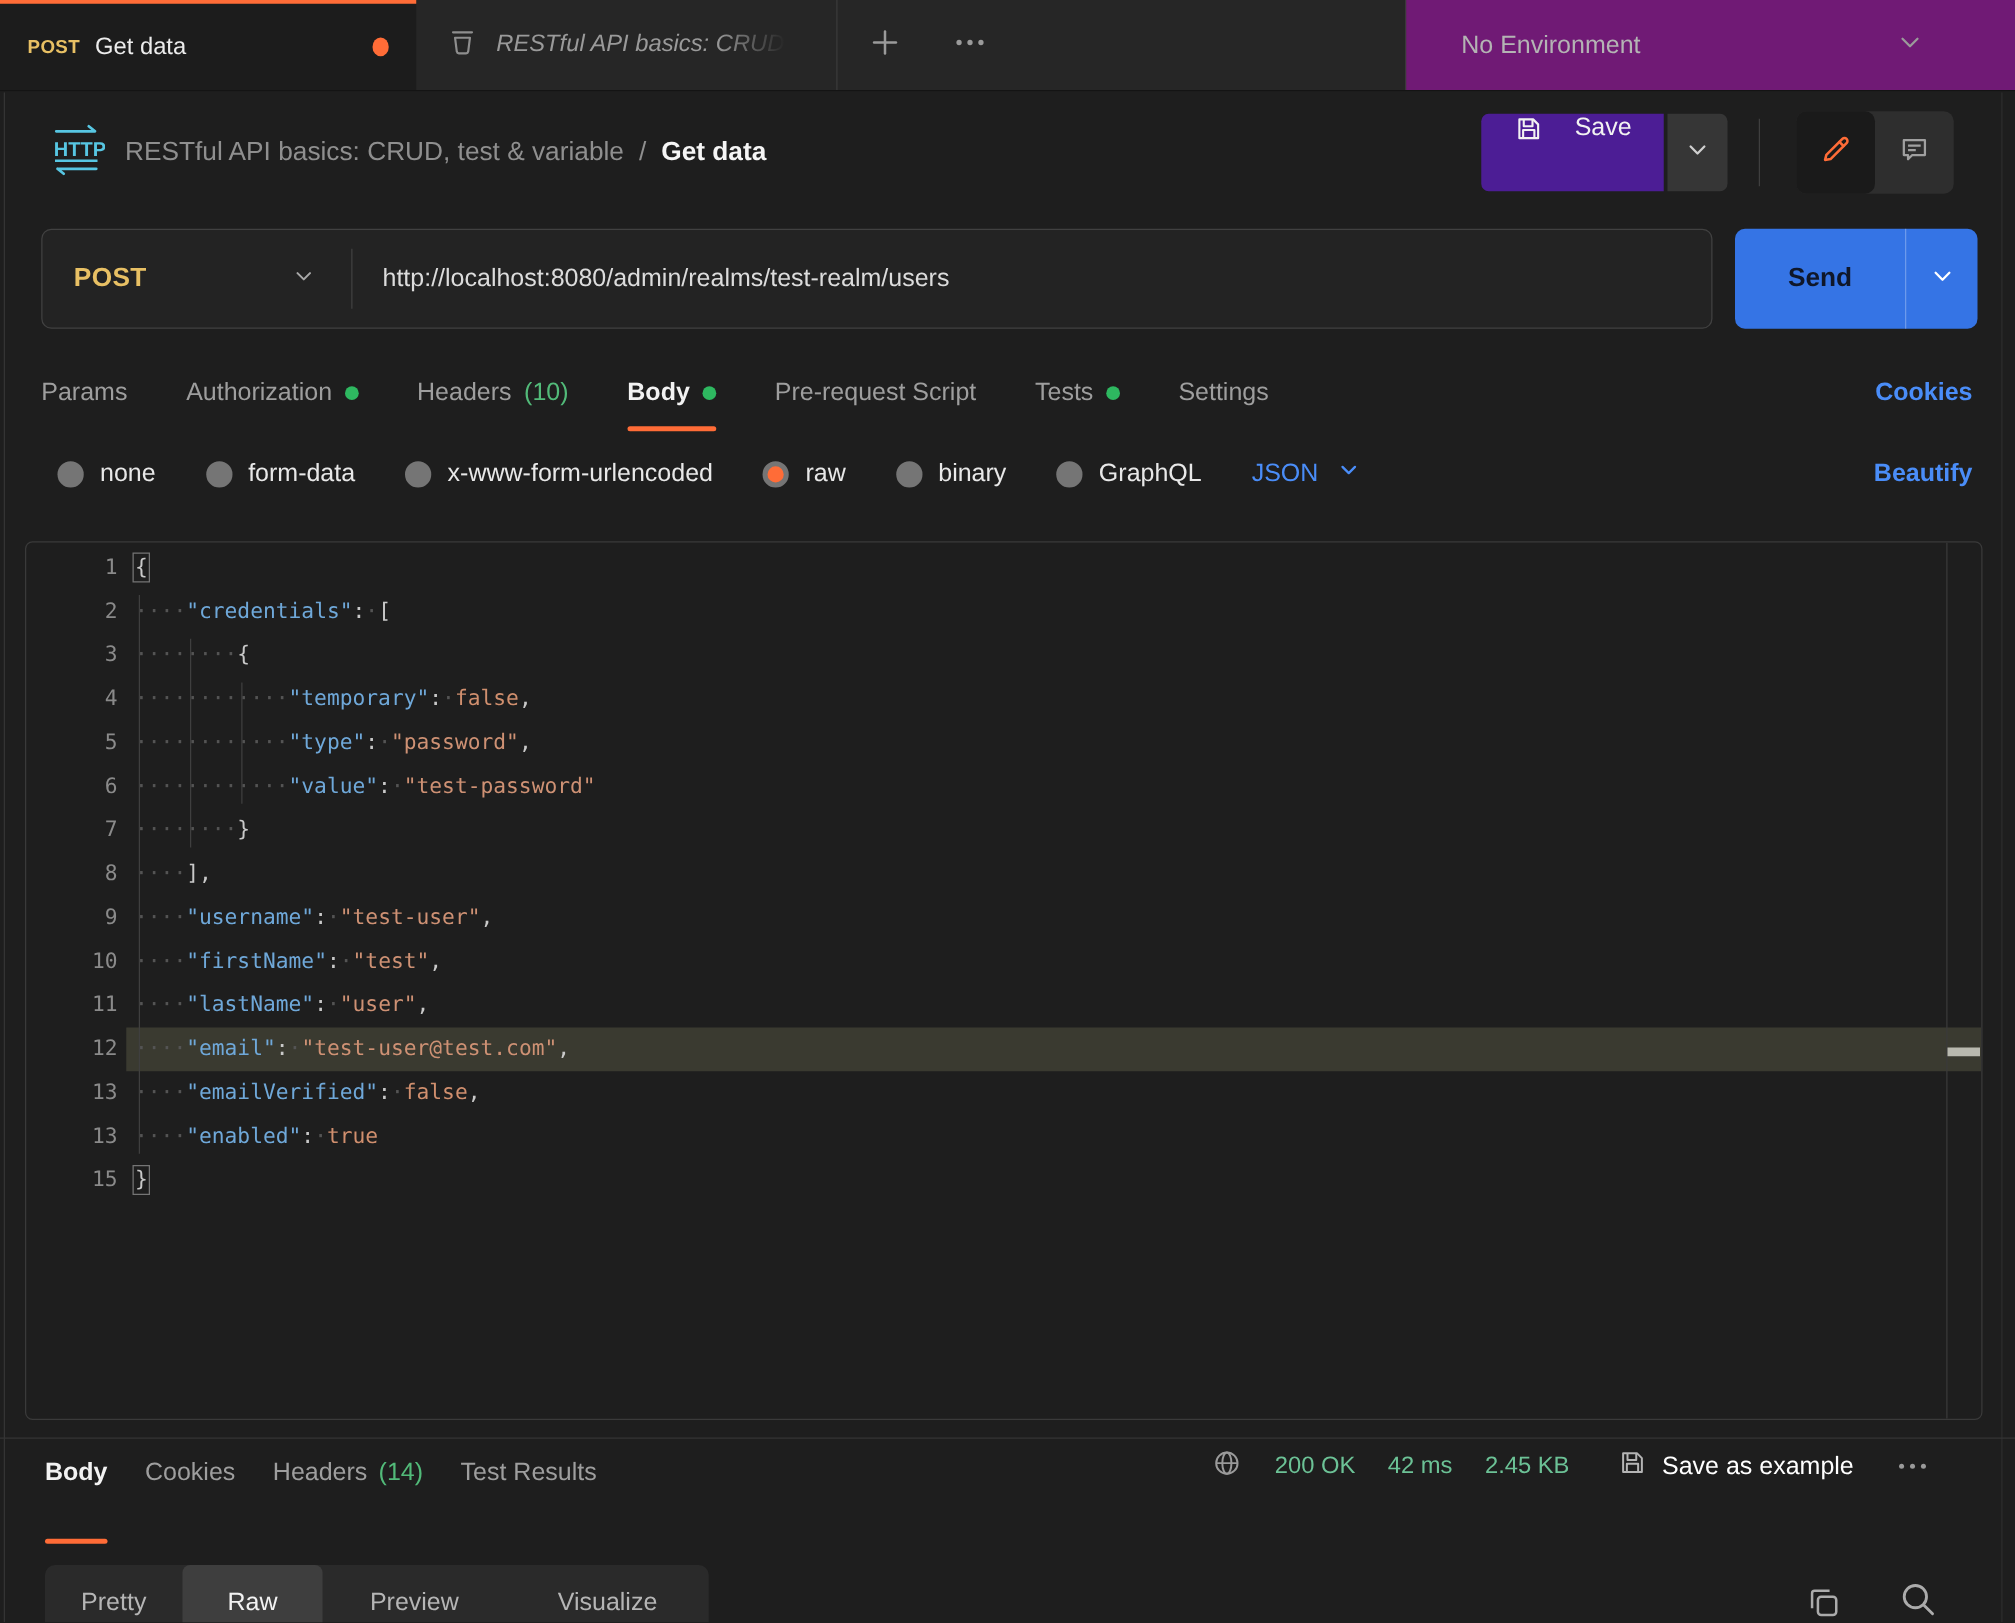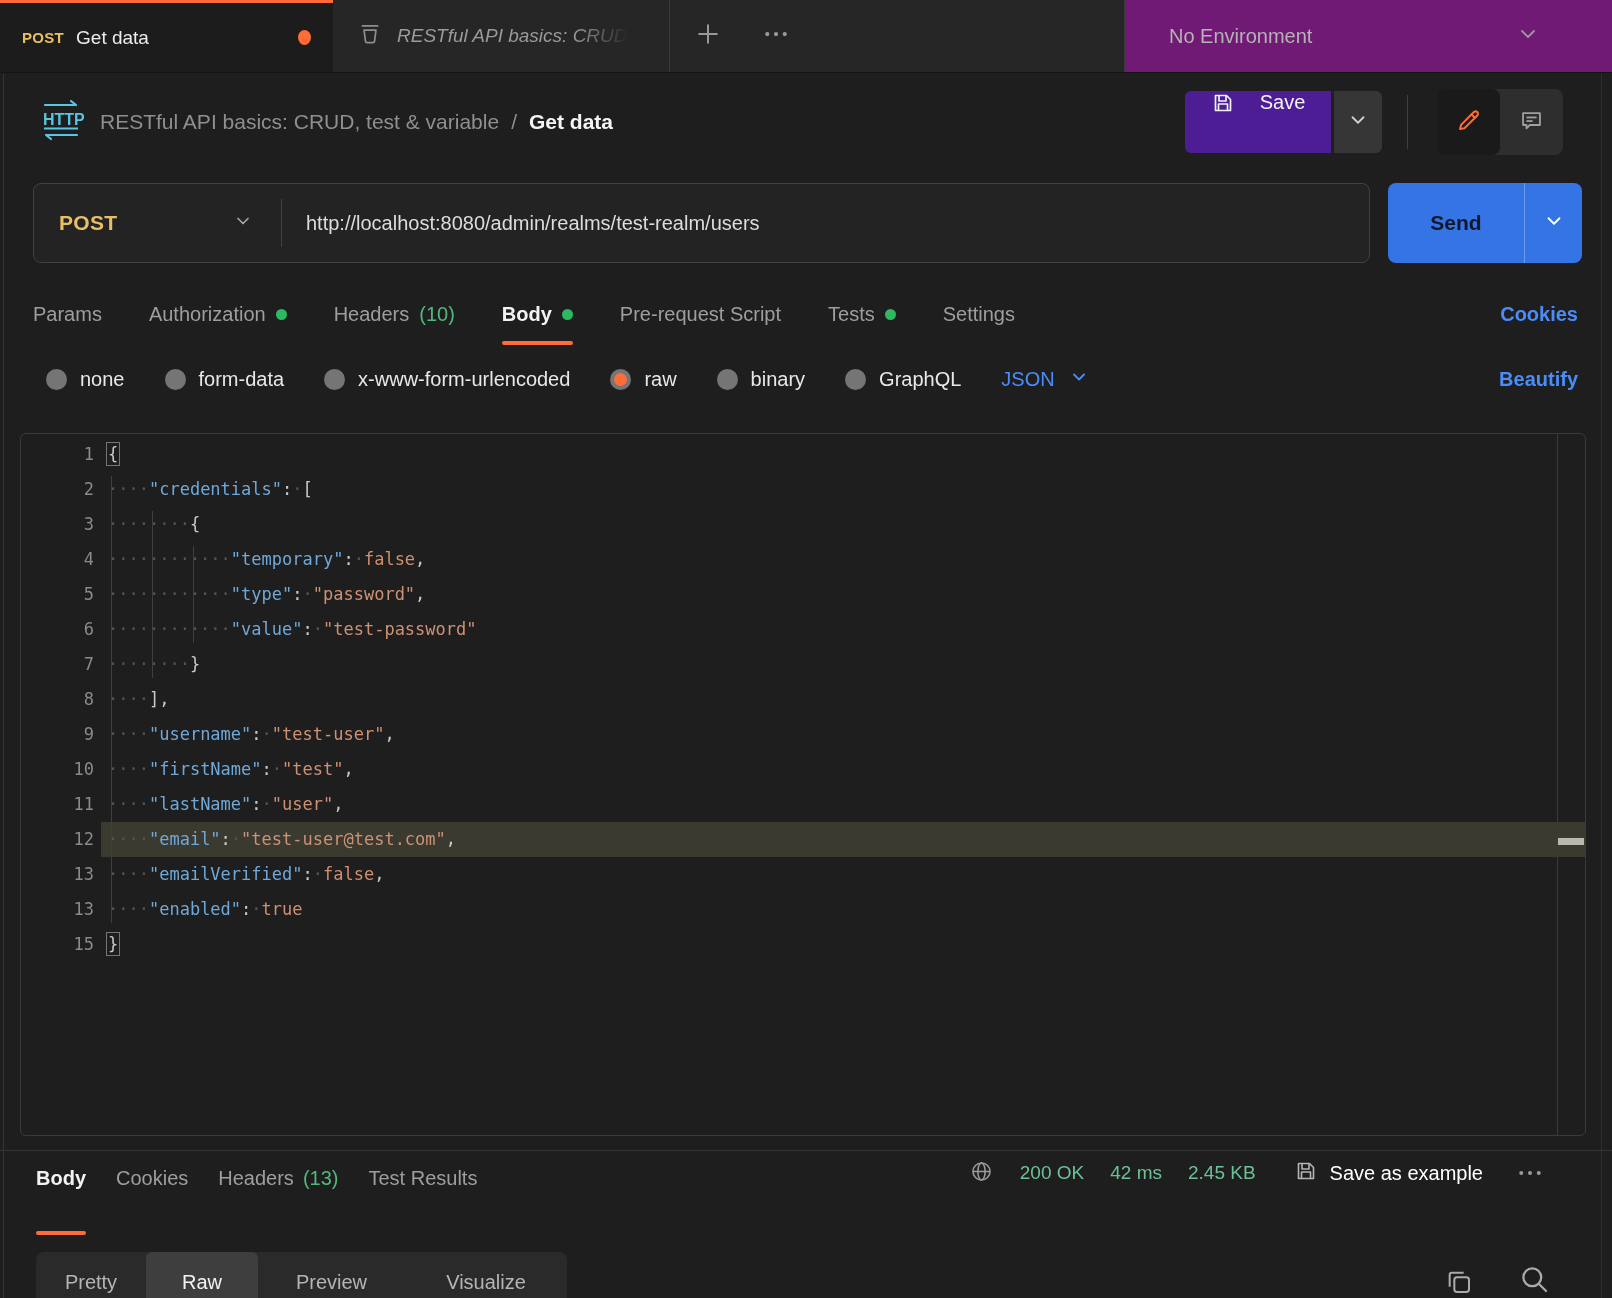--- a/index.html
+++ b/index.html
@@ -373,21 +373,21 @@
   <div class="resp-divider"></div>
   <div class="resp-tabs" id="resp-tabs">
       <div class="resp-tab active">
         <span>Body</span>
       </div>
       <div class="resp-tab">
         <span>Cookies</span>
       </div>
       <div class="resp-tab">
         <span>Headers</span>
-        <span class="count">(13)</span>
+        <span class="count">(14)</span>
       </div>
       <div class="resp-tab">
         <span>Test Results</span>
       </div>
     </div>
 
   <div class="resp-meta">
     <span>
       <svg width="25" height="25" viewBox="0 0 24 24" fill="none" stroke="#9a9a9a" stroke-width="1.5">
           <circle cx="12" cy="12" r="8.2"></circle>

